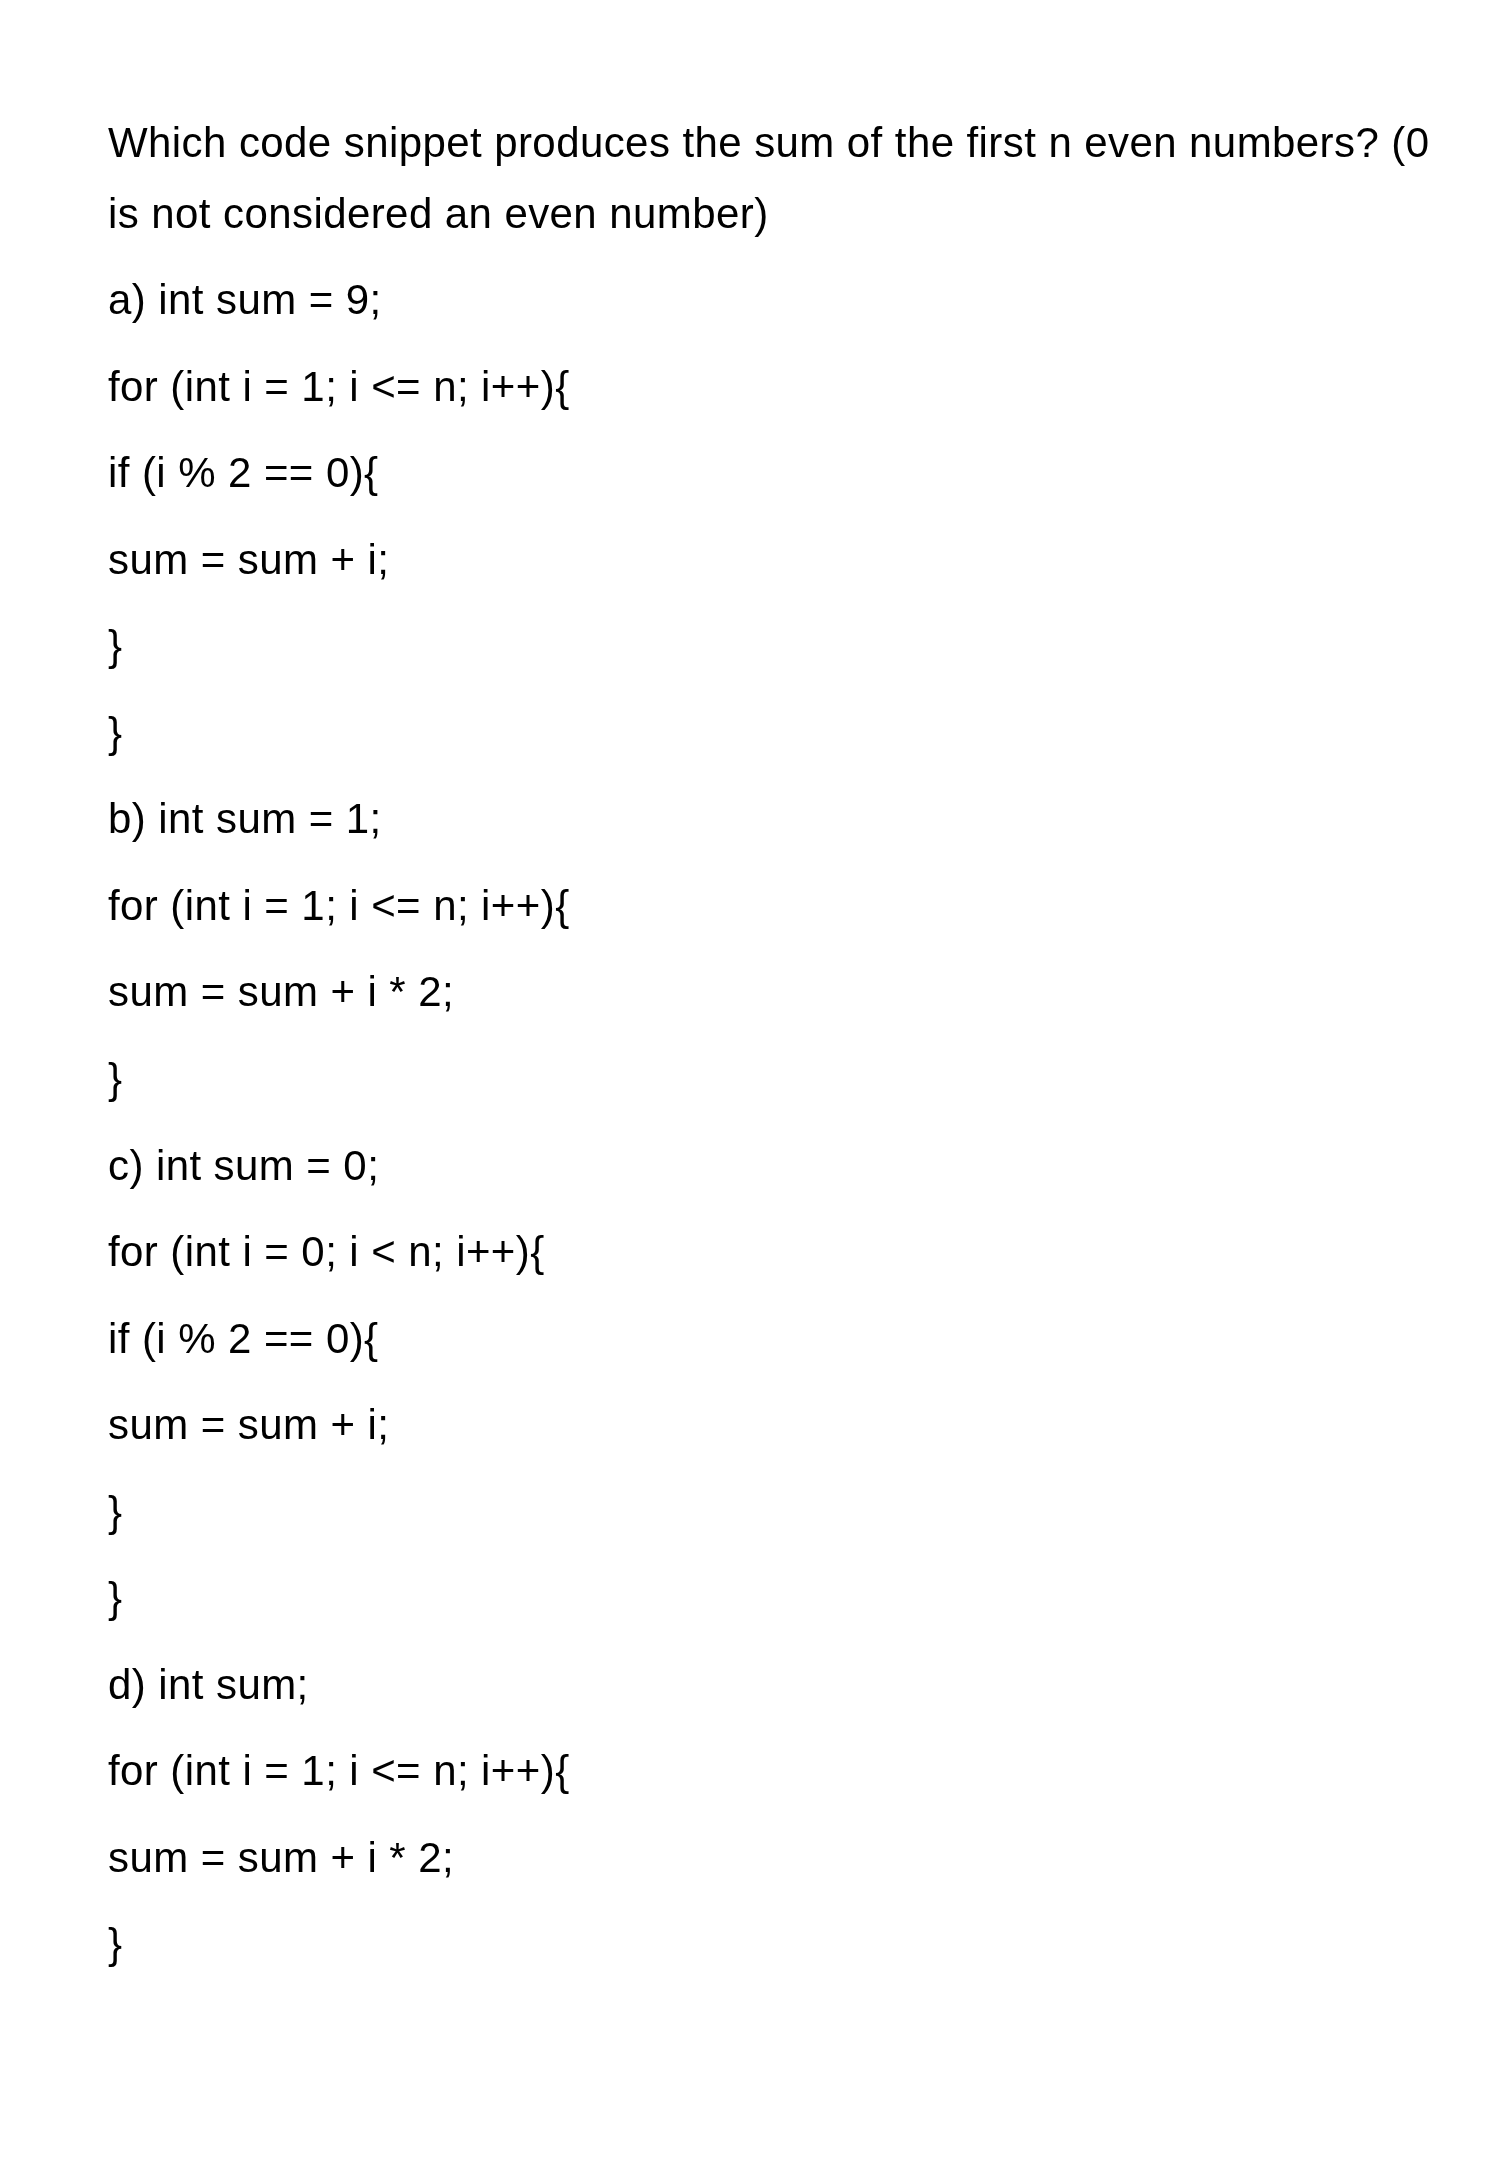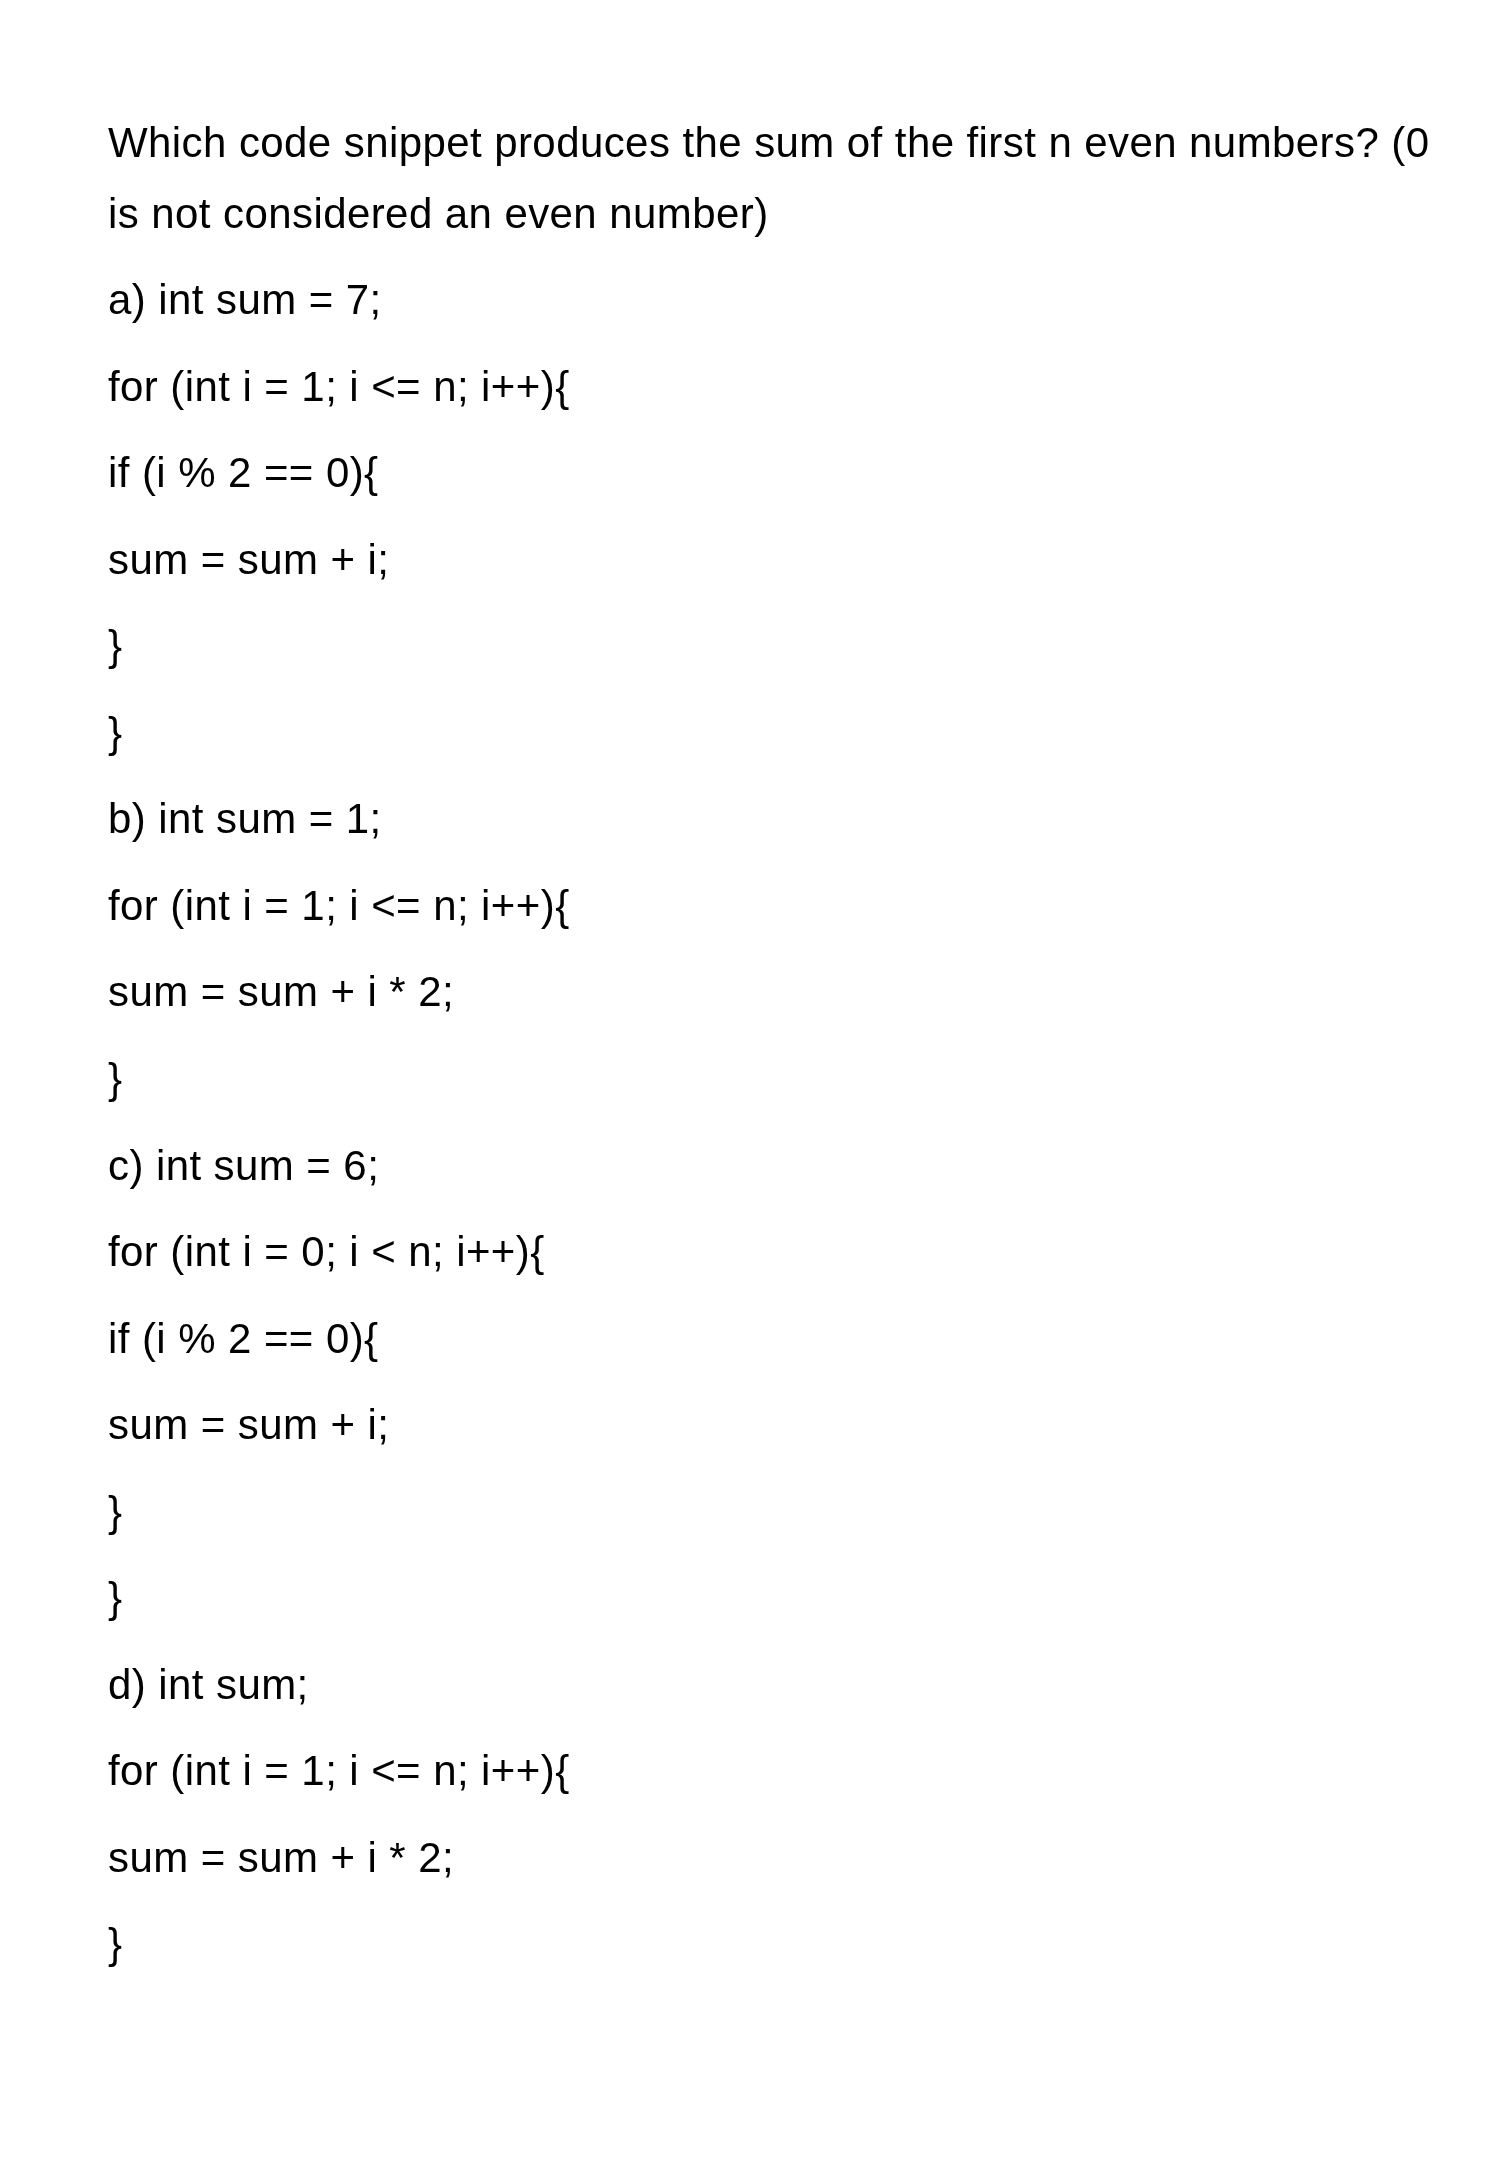--- a/index.html
+++ b/index.html
@@ -19,33 +19,33 @@
       line-height: 1.68;
       letter-spacing: 0.01em;
       white-space: pre-wrap;
     }
   </style>
 </head>
 <body>
 
 <div class="line">Which code snippet produces the sum of the first n even numbers? (0 is not considered an even number)</div>
 
-<div class="line">a) int sum = 7;</div>
+<div class="line">a) int sum = 9;</div>
 <div class="line">for (int i = 1; i &lt;= n; i++){</div>
 <div class="line">if (i % 2 == 0){</div>
 <div class="line">sum = sum + i;</div>
 <div class="line">}</div>
 <div class="line">}</div>
 
 <div class="line">b) int sum = 1;</div>
 <div class="line">for (int i = 1; i &lt;= n; i++){</div>
 <div class="line">sum = sum + i * 2;</div>
 <div class="line">}</div>
 
-<div class="line">c) int sum = 6;</div>
+<div class="line">c) int sum = 0;</div>
 <div class="line">for (int i = 0; i &lt; n; i++){</div>
 <div class="line">if (i % 2 == 0){</div>
 <div class="line">sum = sum + i;</div>
 <div class="line">}</div>
 <div class="line">}</div>
 
 <div class="line">d) int sum;</div>
 <div class="line">for (int i = 1; i &lt;= n; i++){</div>
 <div class="line">sum = sum + i * 2;</div>
 <div class="line">}</div>

